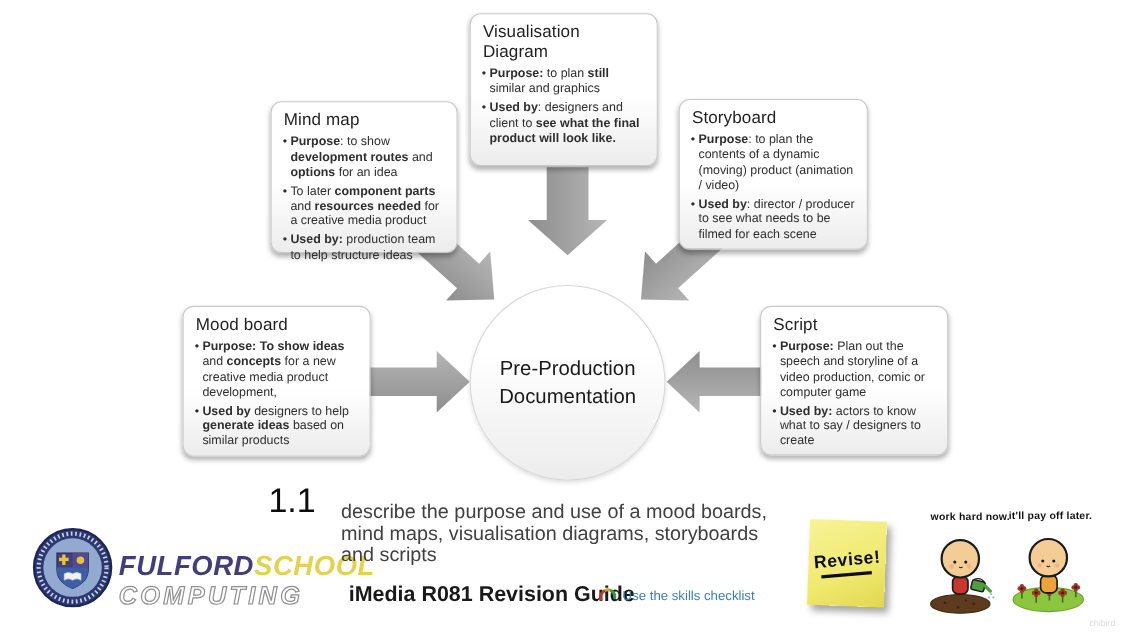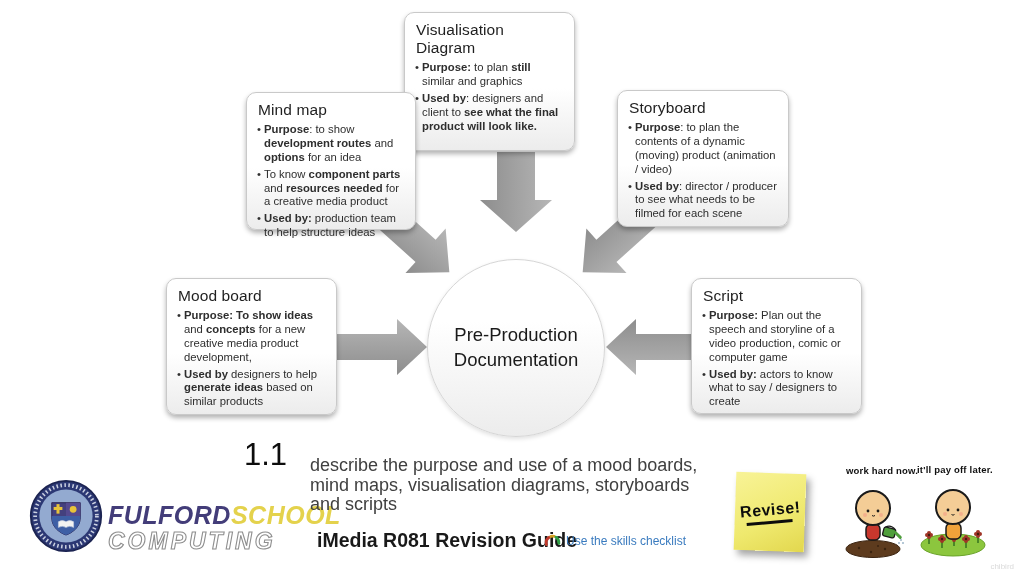--- a/index.html
+++ b/index.html
@@ -83,33 +83,33 @@
       <polygon points="0,-15 64,-15 64,-30 96,0 64,30 64,15 0,15" fill="url(#arrowGrad)"></polygon>
     </g>
     <g transform="translate(330,347)">
       <polygon points="0,-13 67,-13 67,-28 97,0 67,28 67,13 0,13" fill="url(#arrowGrad)"></polygon>
     </g>
     <g transform="translate(696,347) rotate(180)">
       <polygon points="0,-13 60,-13 60,-28 90,0 60,28 60,13 0,13" fill="url(#arrowGrad)"></polygon>
     </g>
   </svg>
 
-  <div class="info-box" style="left:404px;top:12px;width:171px;height:139px">
+  <div class="info-box" style="left:427px;top:12px;width:171px;height:139px">
     <div class="box-title">Visualisation Diagram</div>
     <ul class="box-bullets">
         <li><span class="bld">Purpose:</span><span> to plan </span><span class="bld">still</span><span> similar and graphics</span></li>
         <li><span class="bld">Used by</span><span>: designers and client to </span><span class="bld">see what the final product will look like.</span></li>
       </ul>
   </div>
 
   <div class="info-box" style="left:246px;top:92px;width:170px;height:138px">
     <div class="box-title">Mind map</div>
     <ul class="box-bullets">
         <li><span class="bld">Purpose</span><span>: to show </span><span class="bld">development routes</span><span> and </span><span class="bld">options</span><span> for an idea</span></li>
-        <li><span>To know </span><span class="bld">component parts</span><span> and </span><span class="bld">resources needed</span><span> for a creative media product</span></li>
+        <li><span>To later </span><span class="bld">component parts</span><span> and </span><span class="bld">resources needed</span><span> for a creative media product</span></li>
         <li><span class="bld">Used by:</span><span> production team to help structure ideas</span></li>
       </ul>
   </div>
 
   <div class="info-box" style="left:617px;top:90px;width:172px;height:137px">
     <div class="box-title">Storyboard</div>
     <ul class="box-bullets">
         <li><span class="bld">Purpose</span><span>: to plan the contents of a dynamic (moving) product (animation / video)</span></li>
         <li><span class="bld">Used by</span><span>: director / producer to see what needs to be filmed for each scene</span></li>
       </ul>

